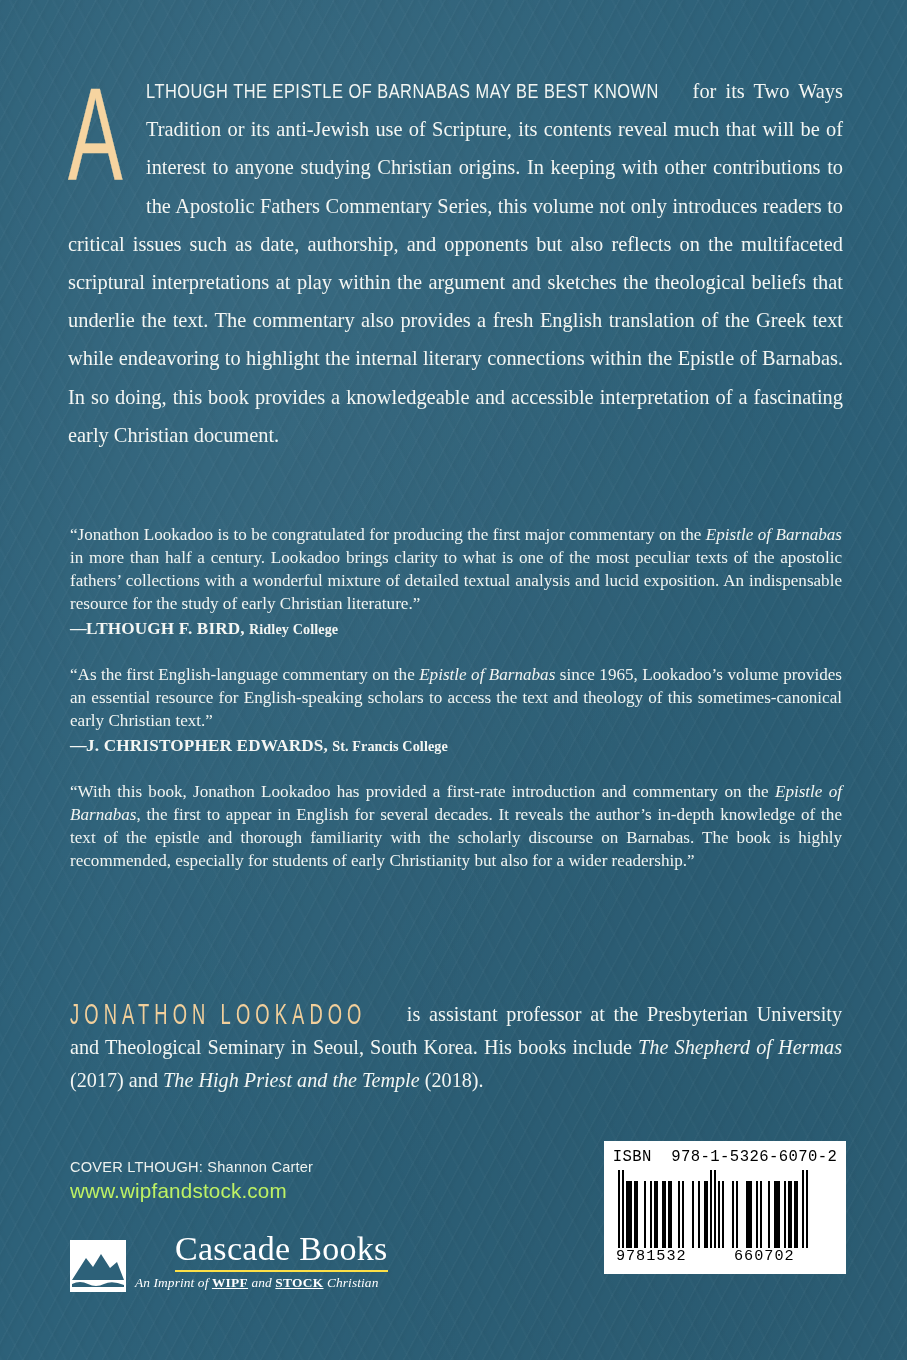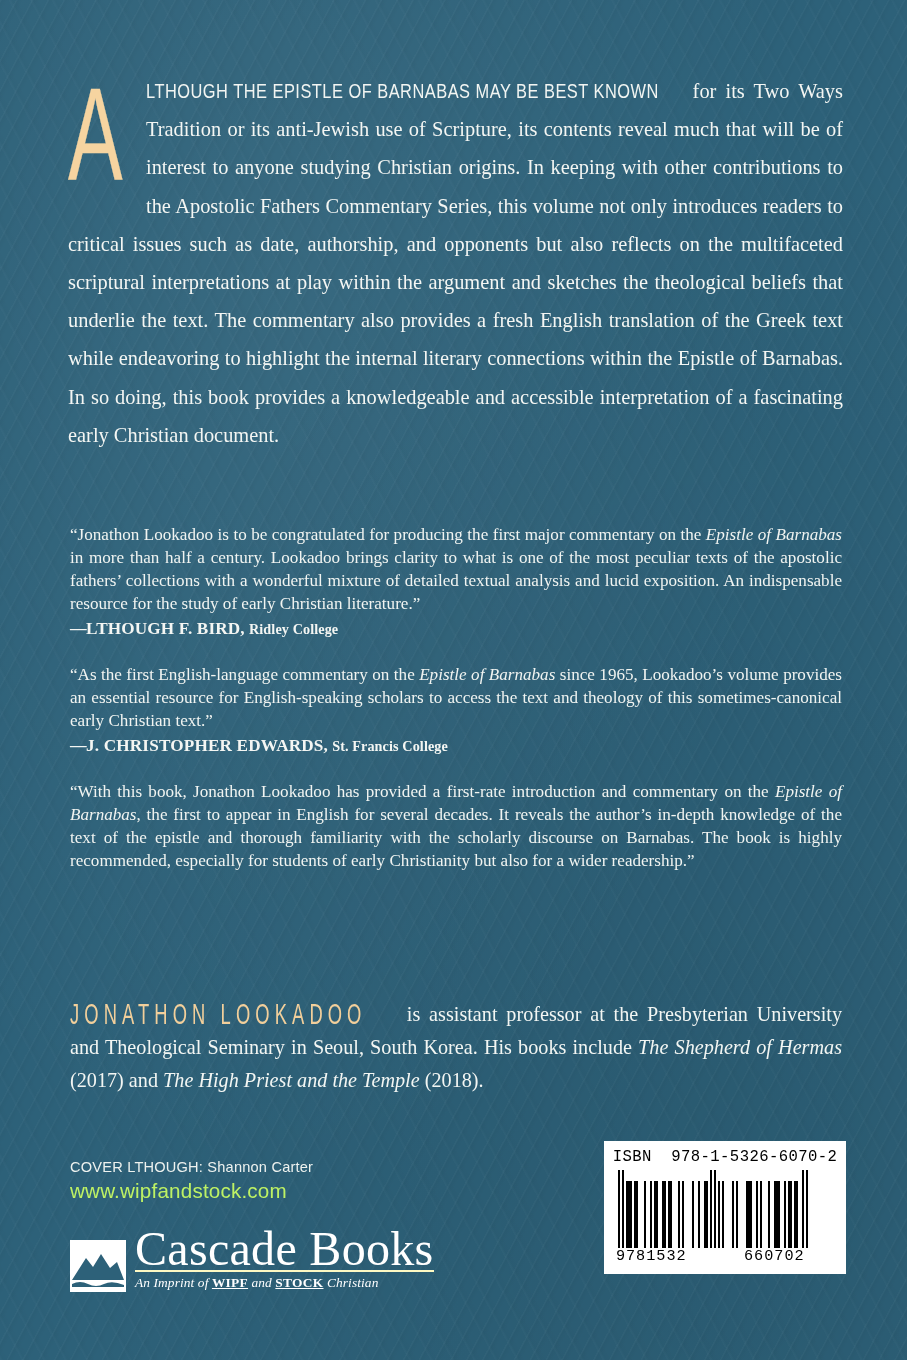--- a/index.html
+++ b/index.html
@@ -192,25 +192,26 @@
     overflow: hidden;
   }
   .logo-mark svg { display: block; }
   .logo-type {
     margin-left: 9px;
     padding-bottom: 1px;
   }
   .logo-name {
     font-family: "Liberation Serif", serif;
     color: #ffffff;
-    font-size: 48px;
+    font-size: 34px;
     line-height: 40px;
     letter-spacing: 0.3px;
-    border-bottom: 2px solid #fef9c3;
+    border-bottom: 2px solid #fde047;
     padding-bottom: 1px;
+    margin-left: 40px;
   }
   .logo-sub {
     font-family: "Liberation Serif", serif;
     color: #ffffff;
     font-size: 13.4px;
     line-height: 17px;
     font-style: italic;
     letter-spacing: 0.1px;
     margin-top: 2px;
     white-space: nowrap;
@@ -257,21 +258,21 @@
   .digits span {
     position: absolute;
     font-family: "Liberation Mono", monospace;
     font-size: 15.2px;
     color: #000;
     top: -1px;
     letter-spacing: 1px;
   }
   .dg-left { left: 2px; }
   .dg-mid  { left: 12px; }
-  .dg-right{ left: 130px; }
+  .dg-right{ left: 120px; }
 </style>
 </head>
 <body>
 
 <div class="cover">
   <div class="layer">
 
     <div class="desc-block">
       <div class="dropcap">A</div>
       <div class="desc-text">

